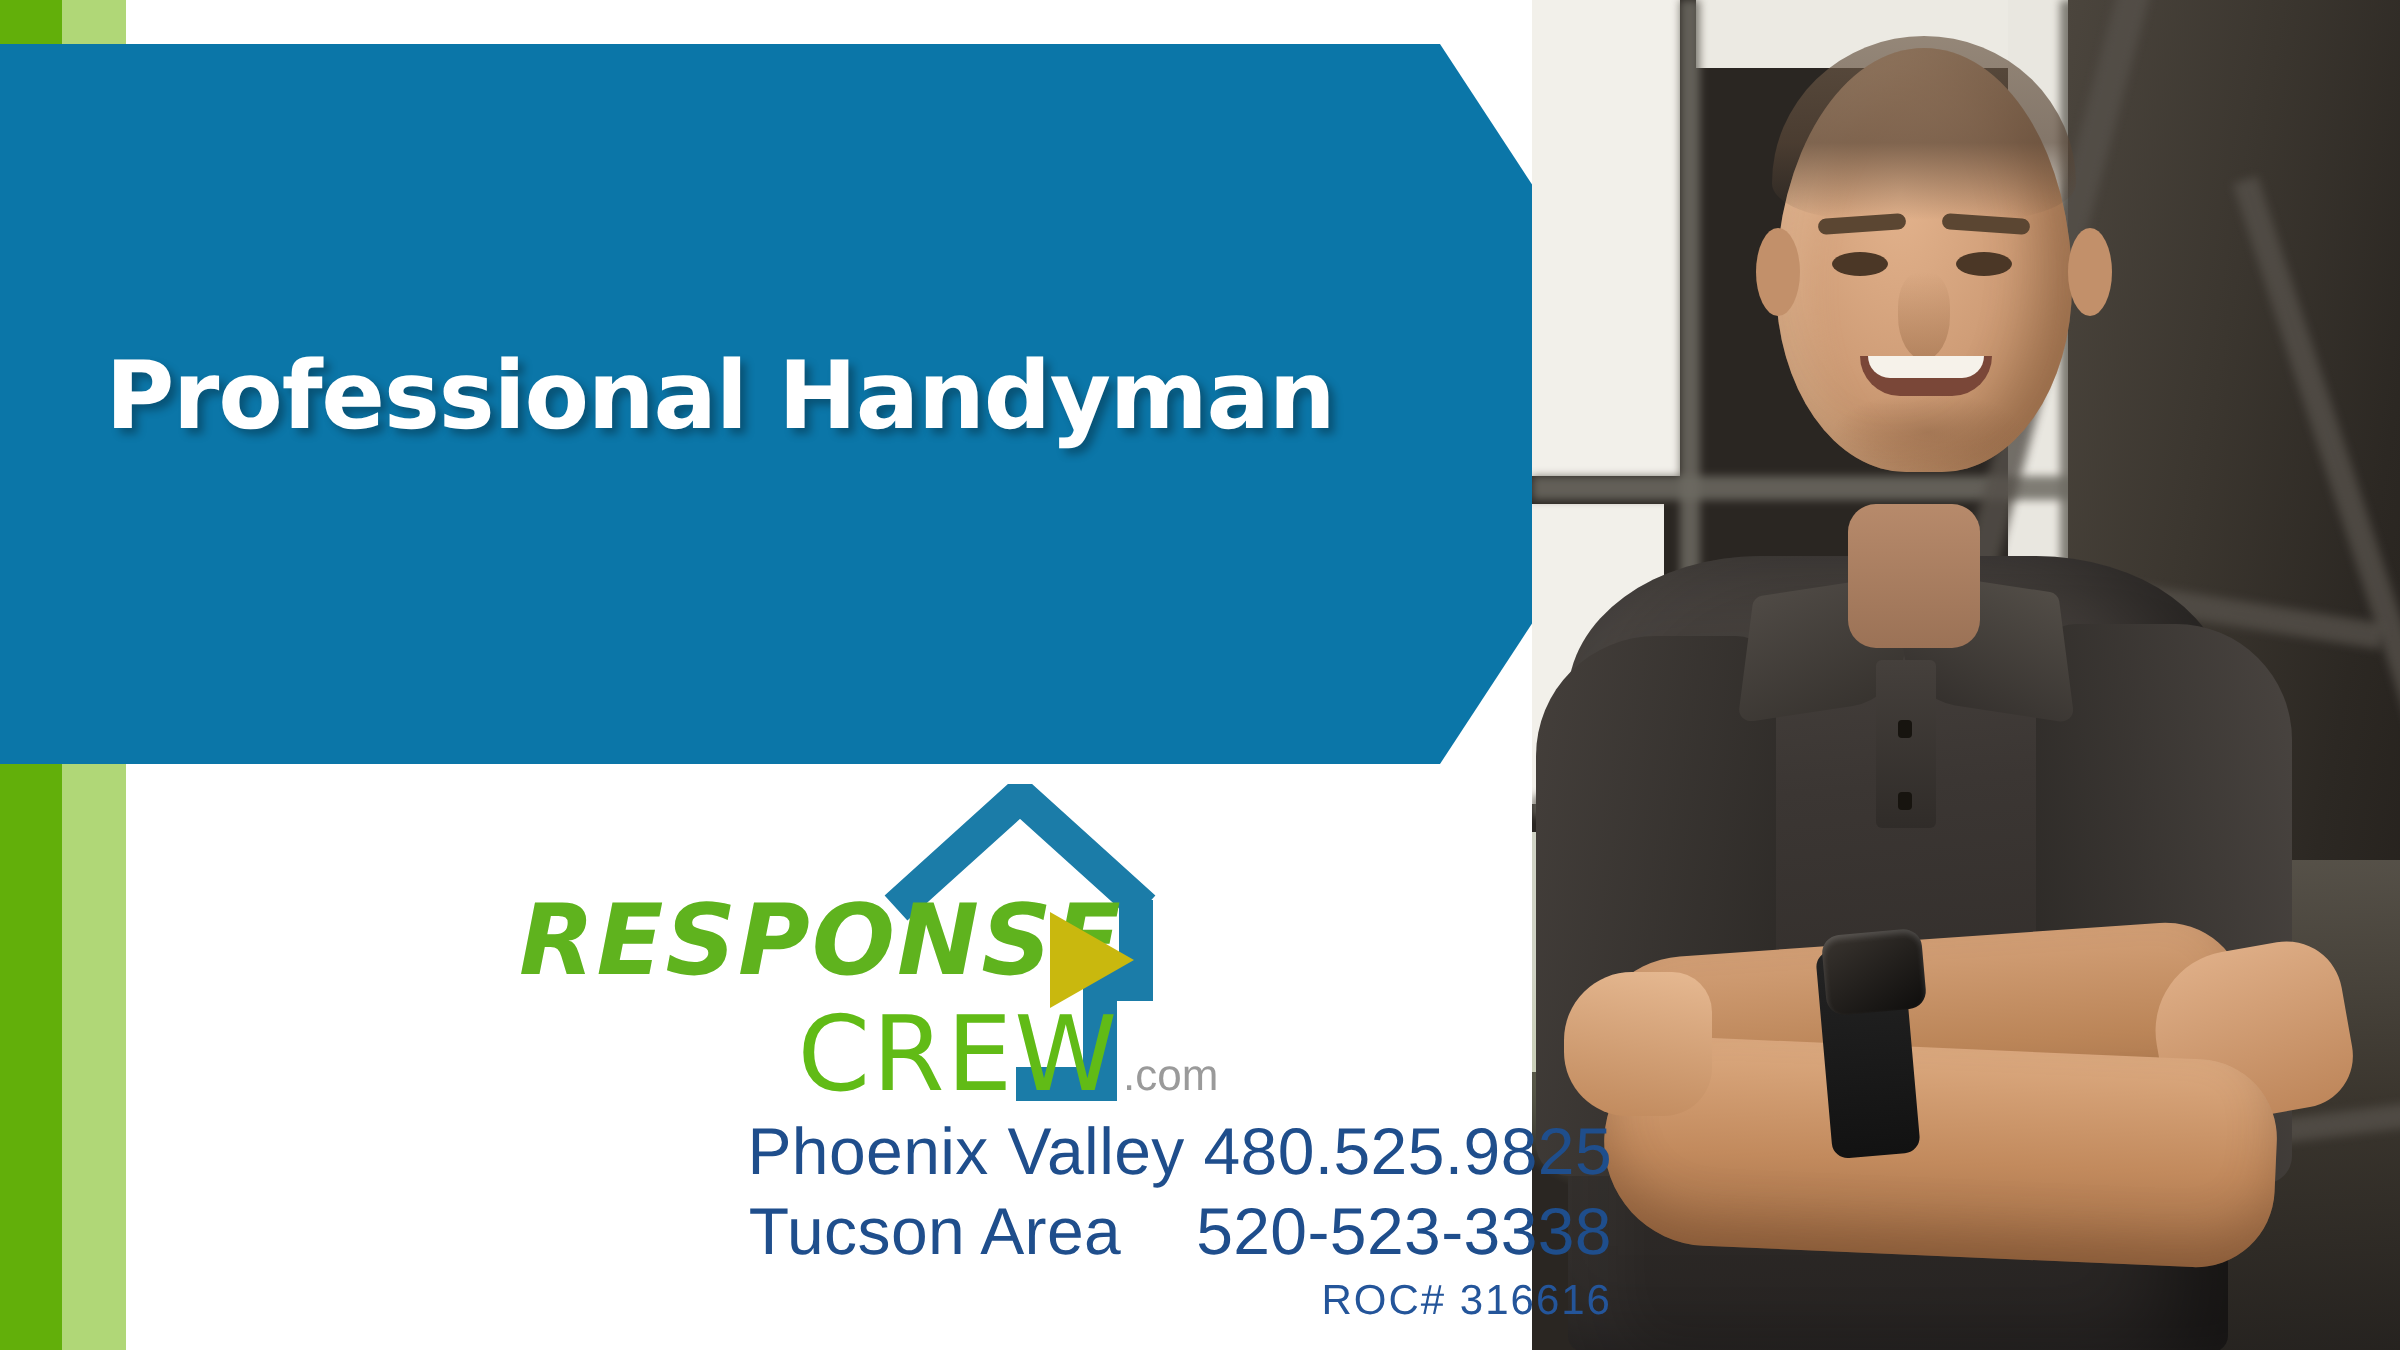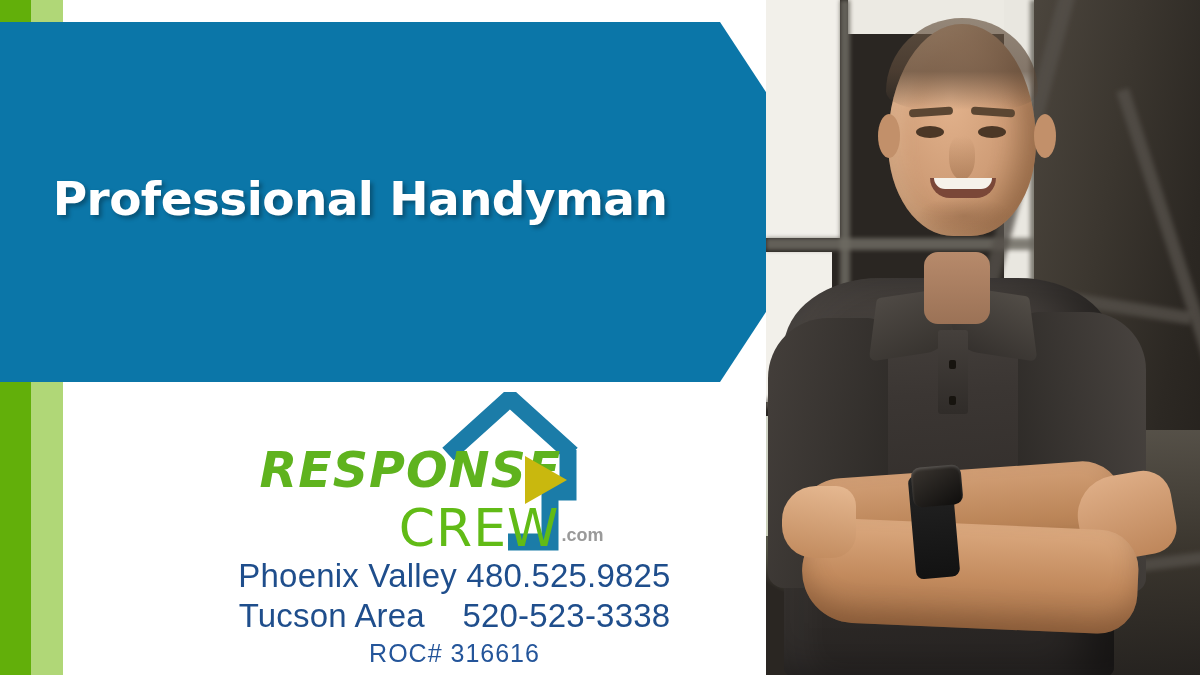--- a/index.html
+++ b/index.html
@@ -231,38 +231,38 @@
   }
   #logo-crew {
     position:absolute; left:60px; top:106px; width:240px;
     font-family:"DejaVu Sans", sans-serif;
     font-weight:400; font-size:52px; letter-spacing:1px;
     color:#61BB16; text-align:right; white-space:nowrap;
   }
   #logo-dotcom {
     position:absolute; left:302px; top:133px;
     font-family:"Liberation Sans", sans-serif;
-    font-weight:700; font-size:18px; color:#9a9a9a;
-  }
-
-  #contact { text-align:center; margin-top:-4px; }
+    font-weight:400; font-size:22px; color:#9a9a9a;
+  }
+
+  #contact { text-align:right; margin-top:-4px; }
   .contact-line {
     color:#1F4E8C;
     font-family:"Liberation Sans", sans-serif;
     font-weight:400;
     font-size:33px;
     line-height:1.22;
     letter-spacing:.2px;
     white-space:pre;
   }
   #roc-line {
     color:#24559A;
     font-family:"Liberation Sans", sans-serif;
     font-weight:400;
-    font-size:25px;
+    font-size:21px;
     letter-spacing:1px;
     margin-top:2px;
   }
 </style>
 </head>
 <body>
 
 <div id="stage">
 
   <div class="stripe" id="stripe-dark"></div>

